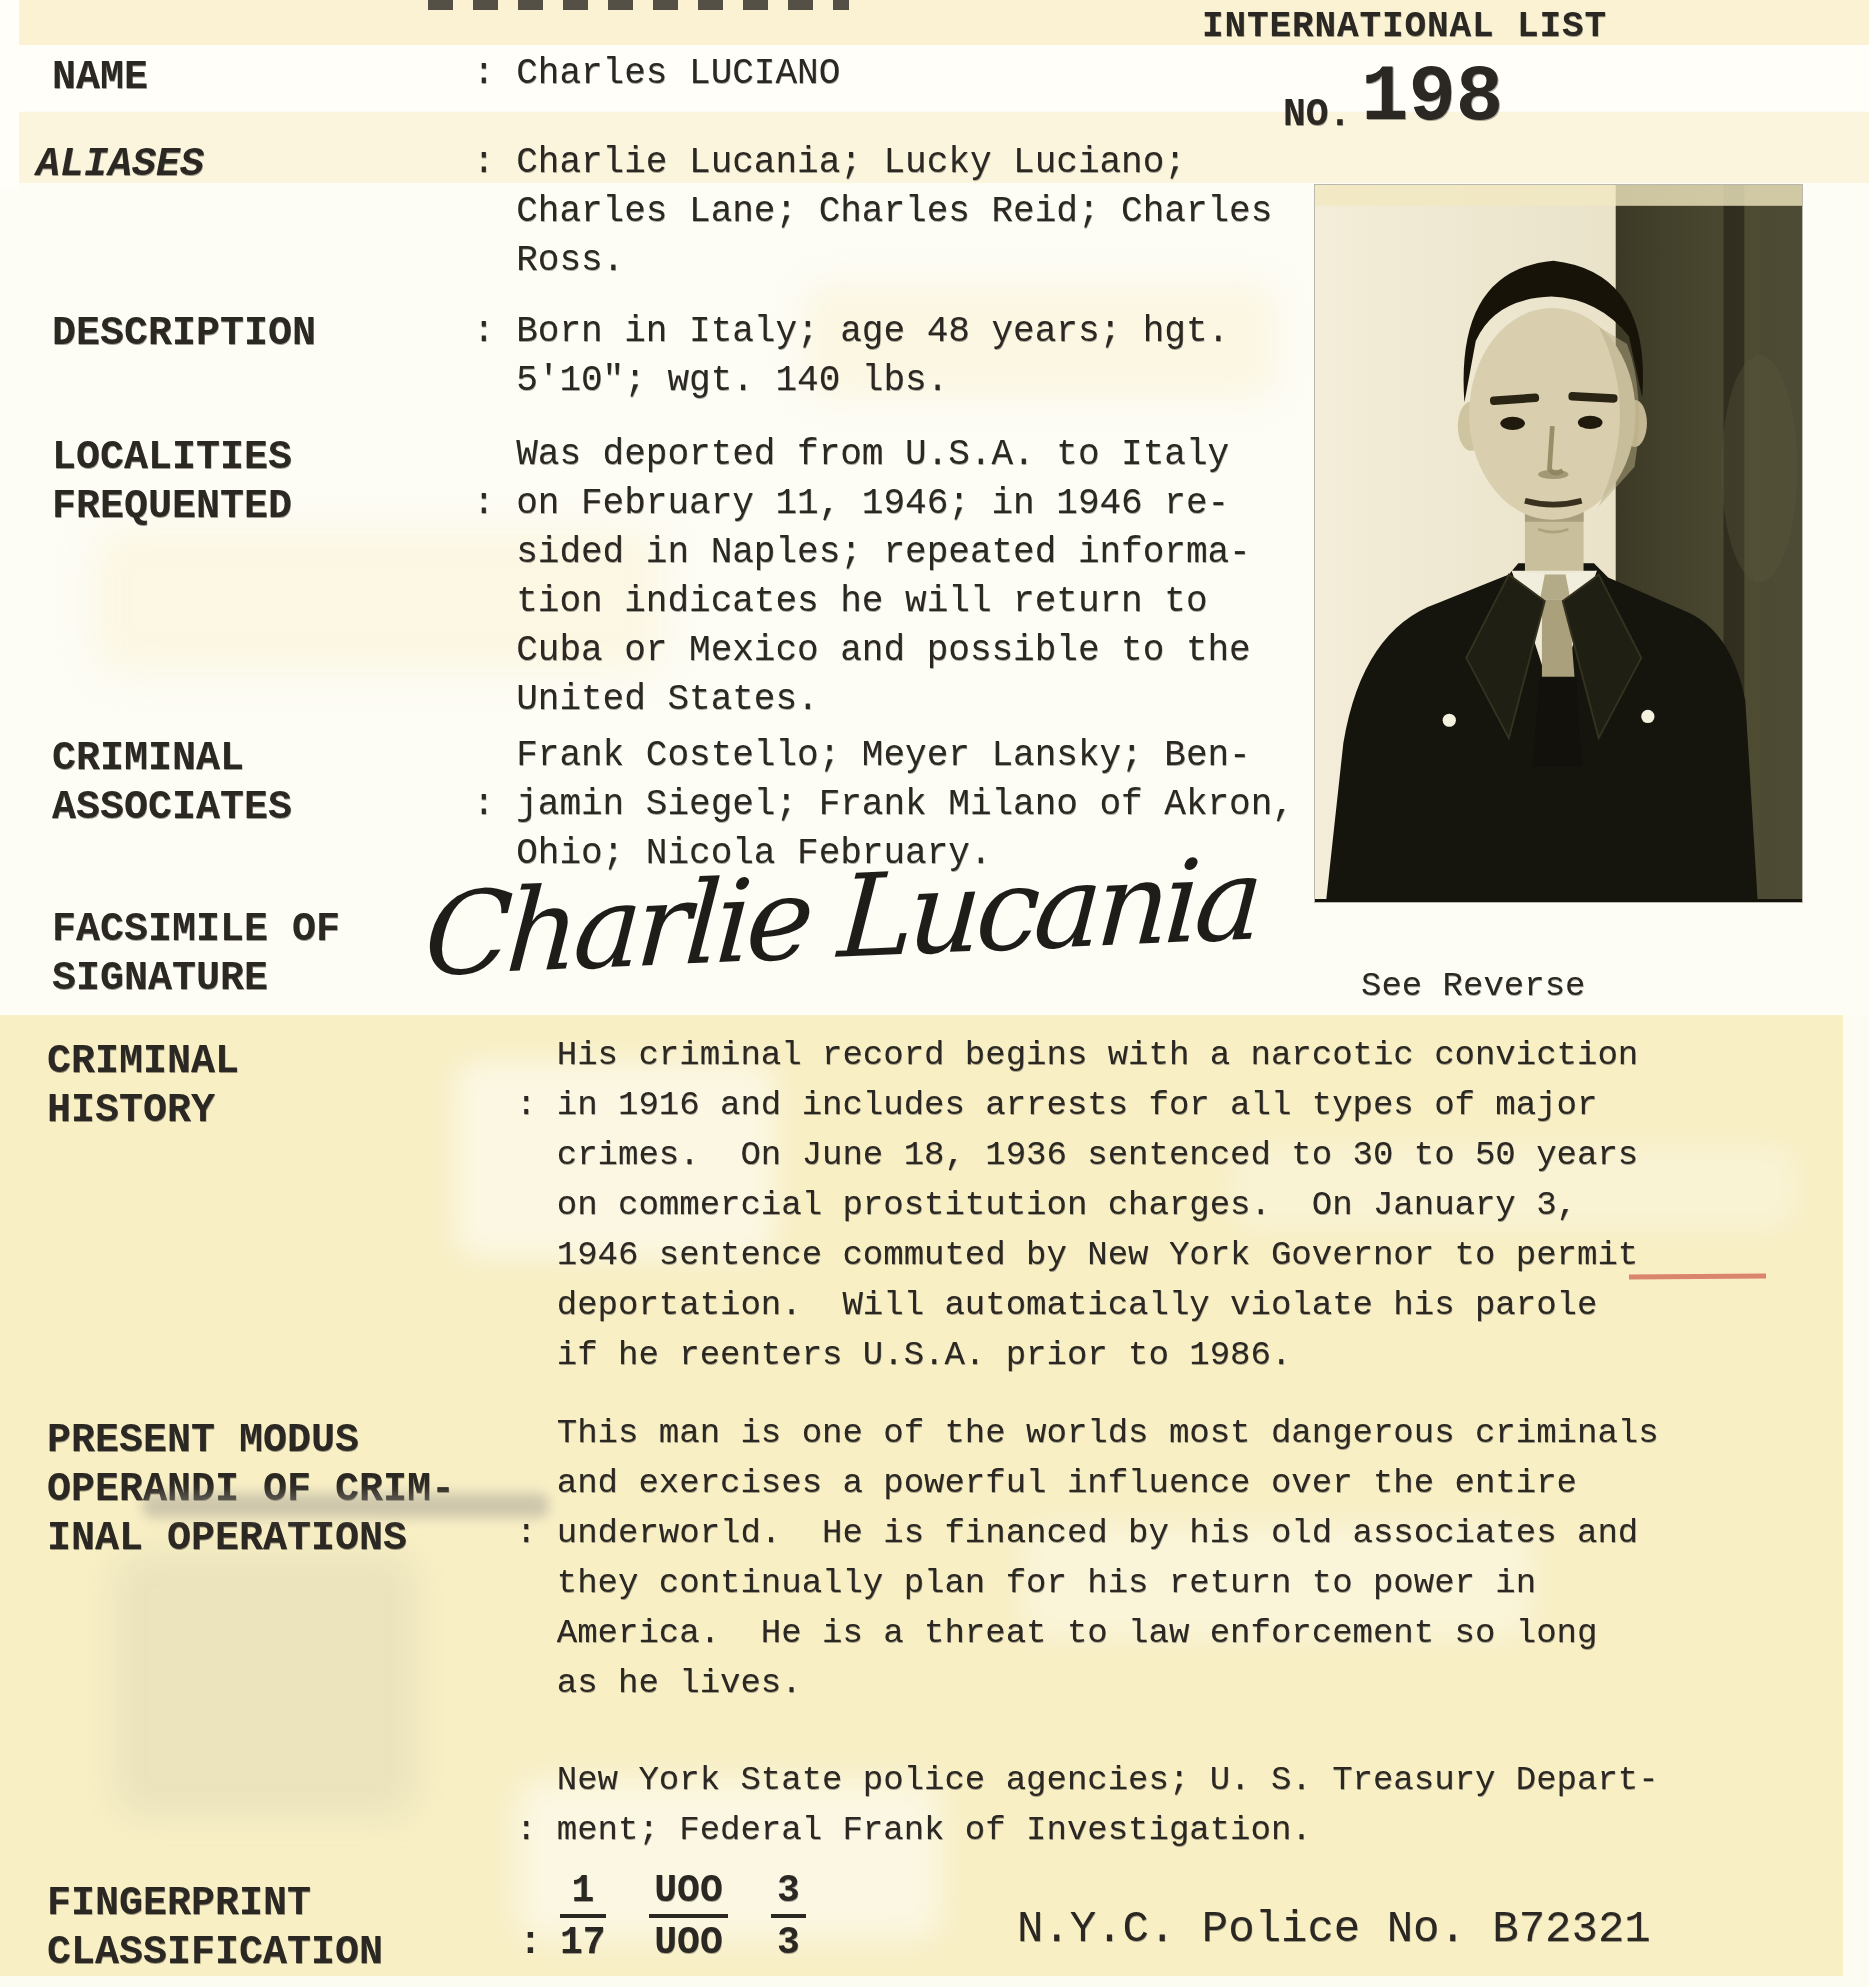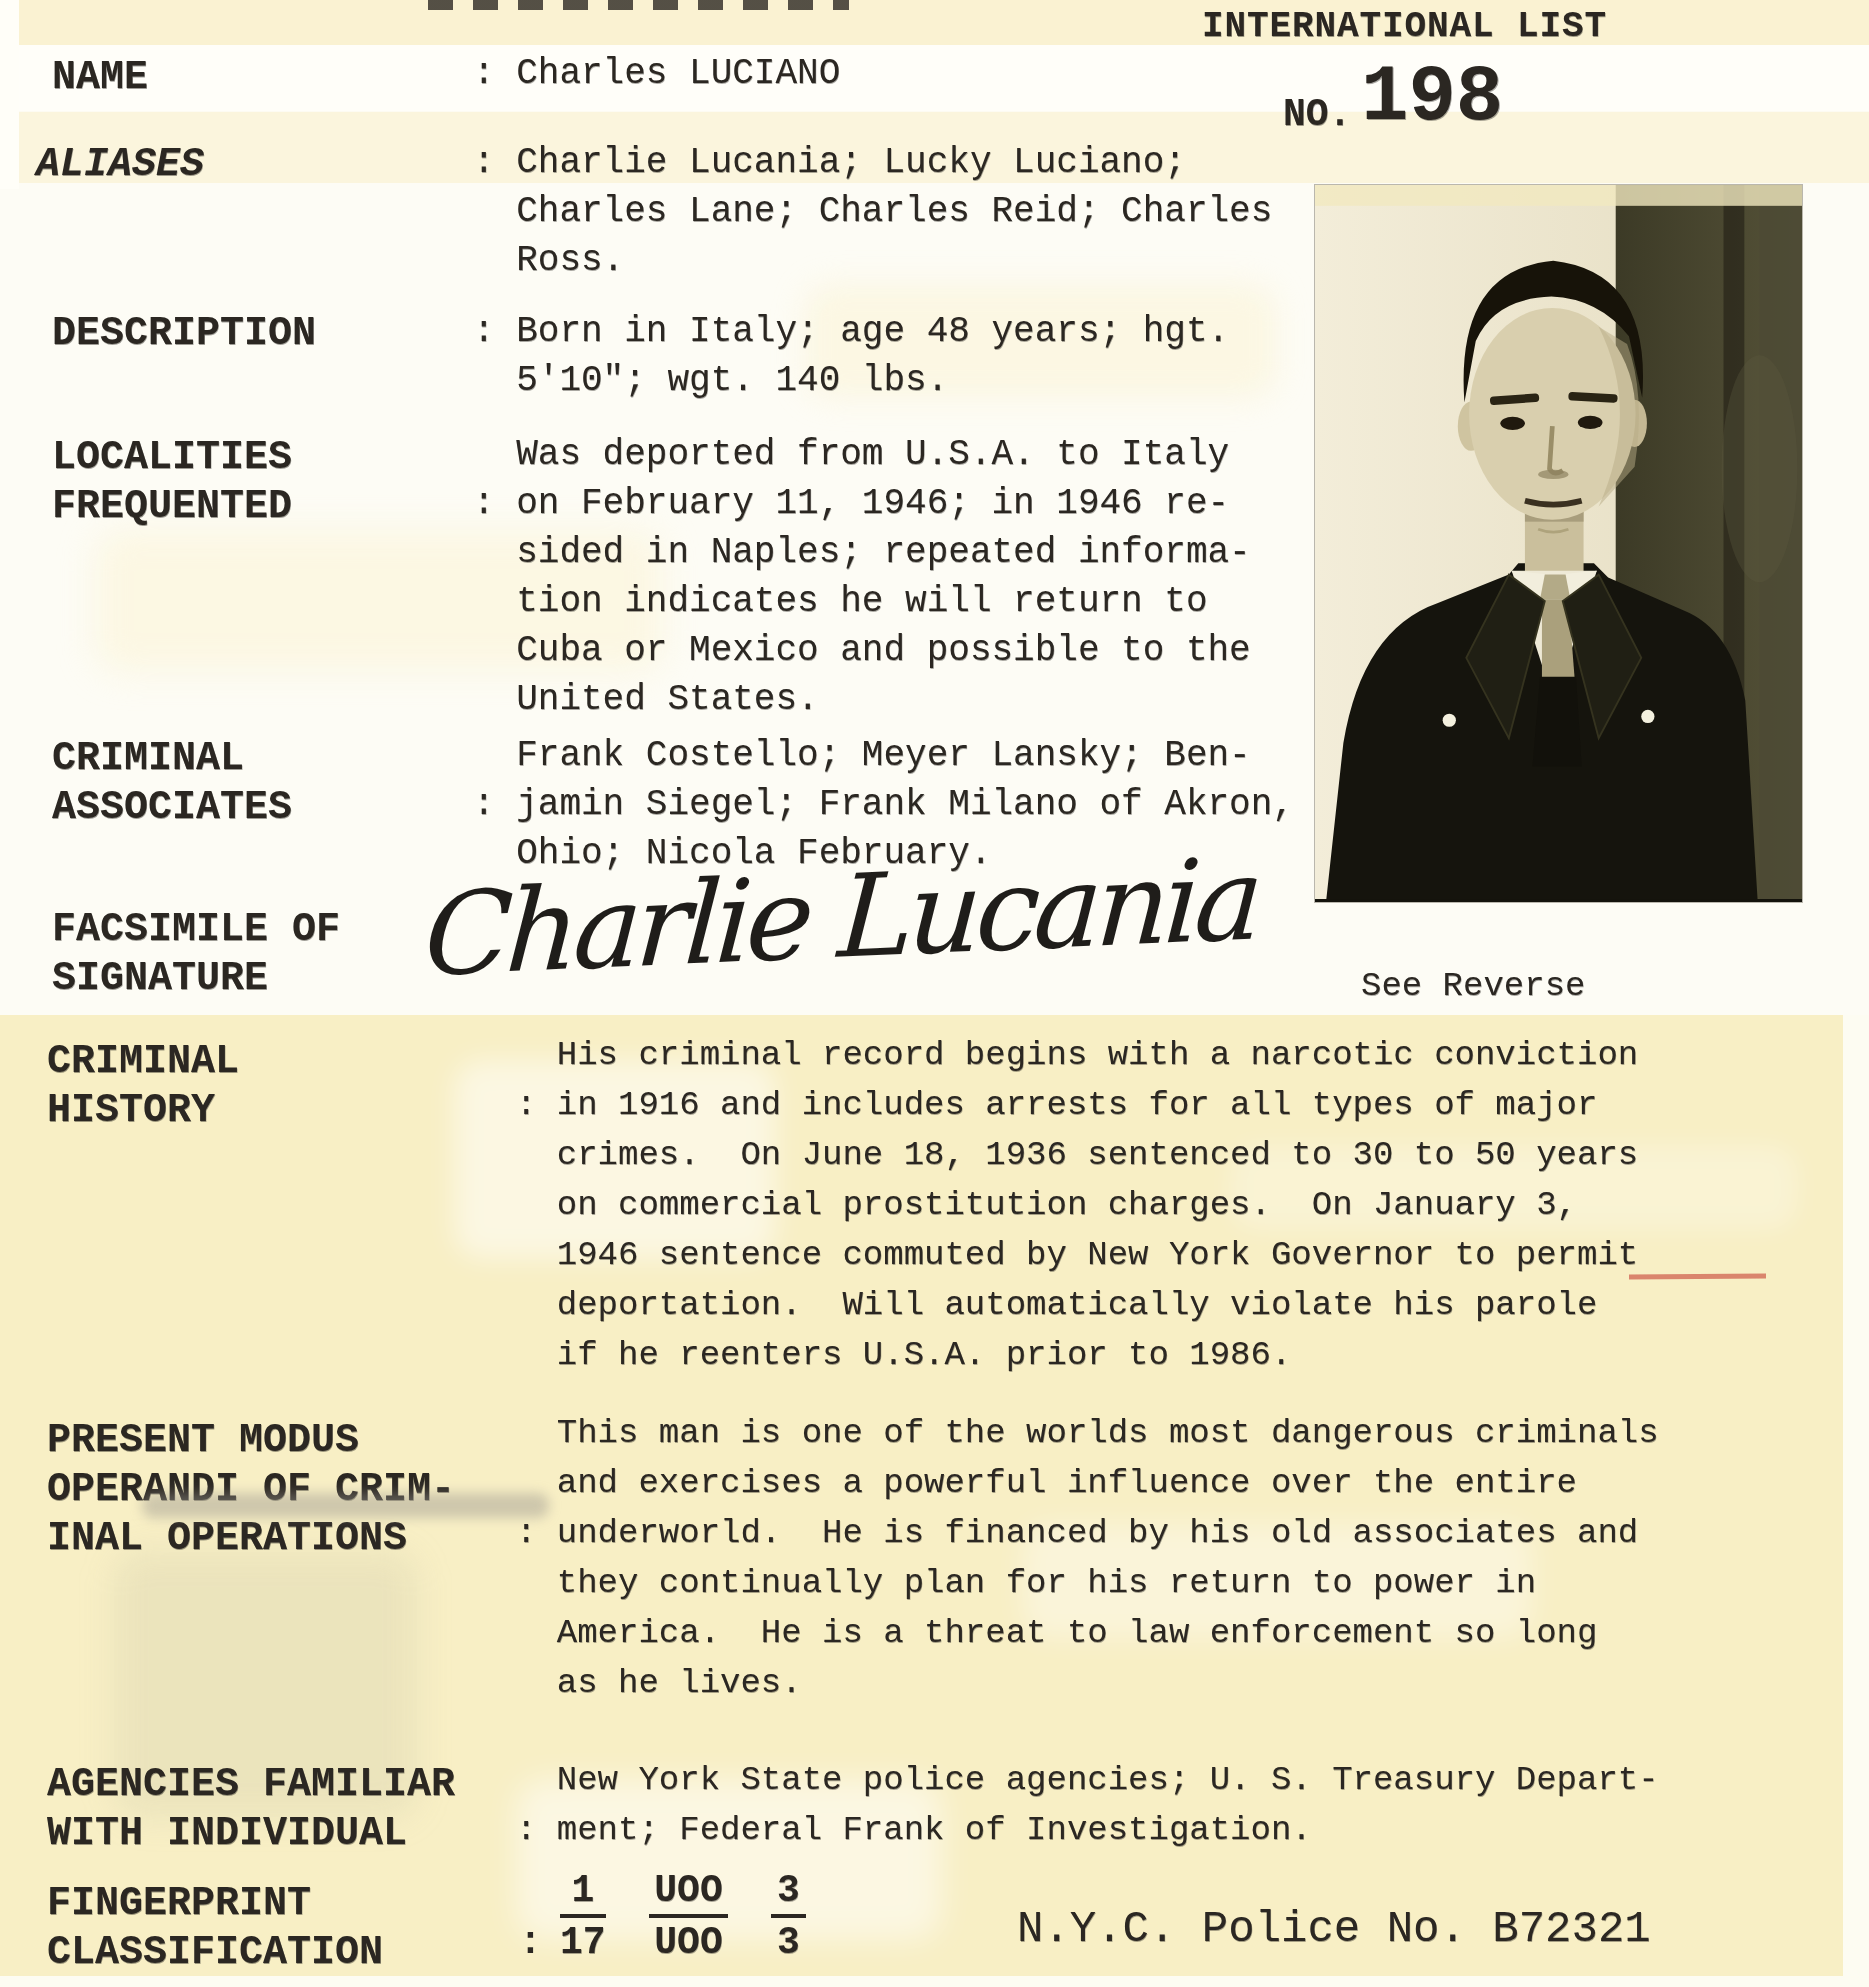--- a/index.html
+++ b/index.html
@@ -195,22 +195,20 @@
 OPERANDI OF CRIM-
 INAL OPERATIONS</div>
   <div id="smudge"></div>
   <div class="value v-bot" id="vl-modus">  This man is one of the worlds most dangerous criminals
   and exercises a powerful influence over the entire
 : underworld.  He is financed by his old associates and
   they continually plan for his return to power in
   America.  He is a threat to law enforcement so long
   as he lives.</div>
 
-  <div class="label" id="lb-agencies">AGENCIES FAMILIAR
-WITH INDIVIDUAL</div>
   <div class="value v-bot" id="vl-agencies">  New York State police agencies; U. S. Treasury Depart-
 : ment; Federal Frank of Investigation.</div>
 
   <div class="label" id="lb-fp">FINGERPRINT
 CLASSIFICATION</div>
   <span id="fp-colon">:</span>
   <div id="fp-fracs">
     <span class="fraction">
       <span class="num">1</span>
       <span class="den">17</span>

